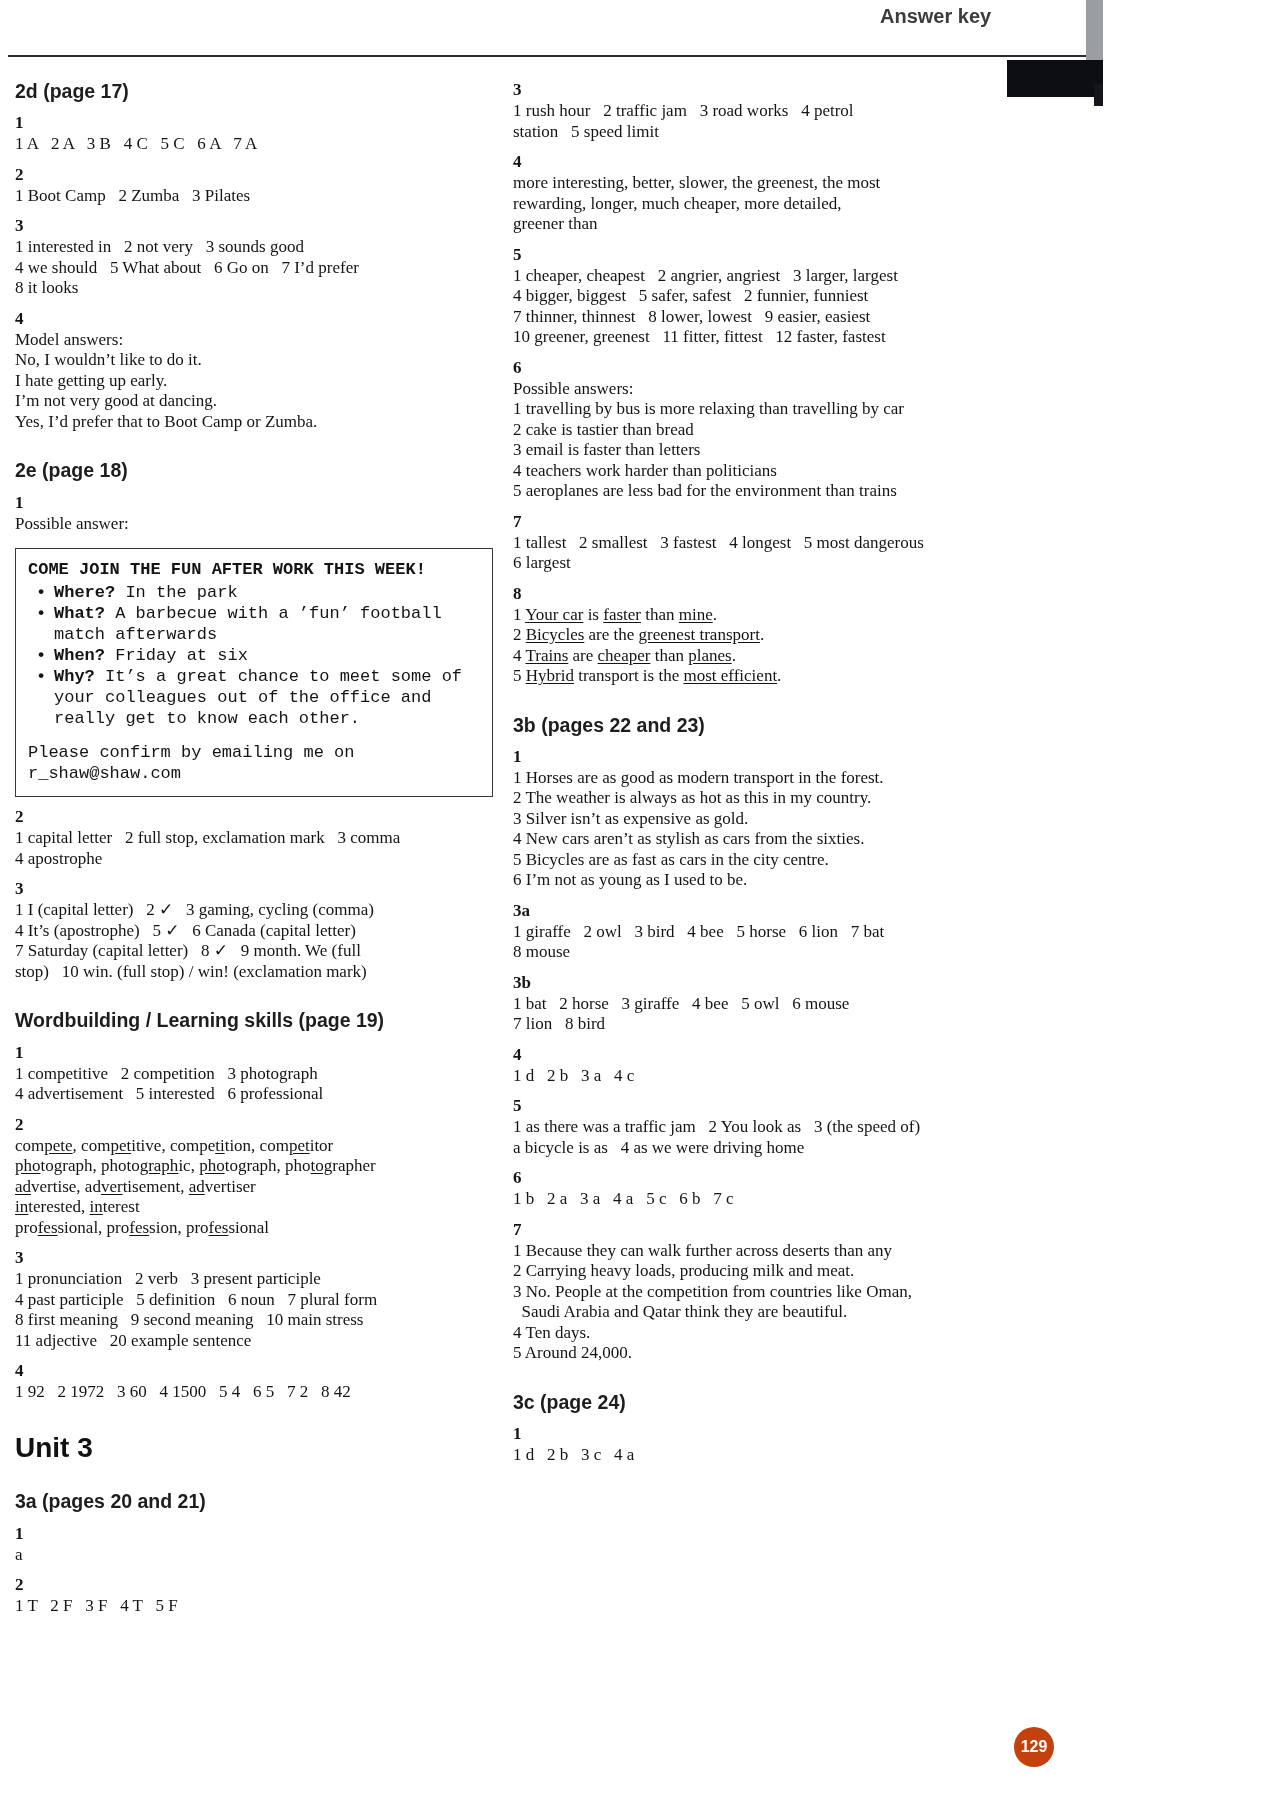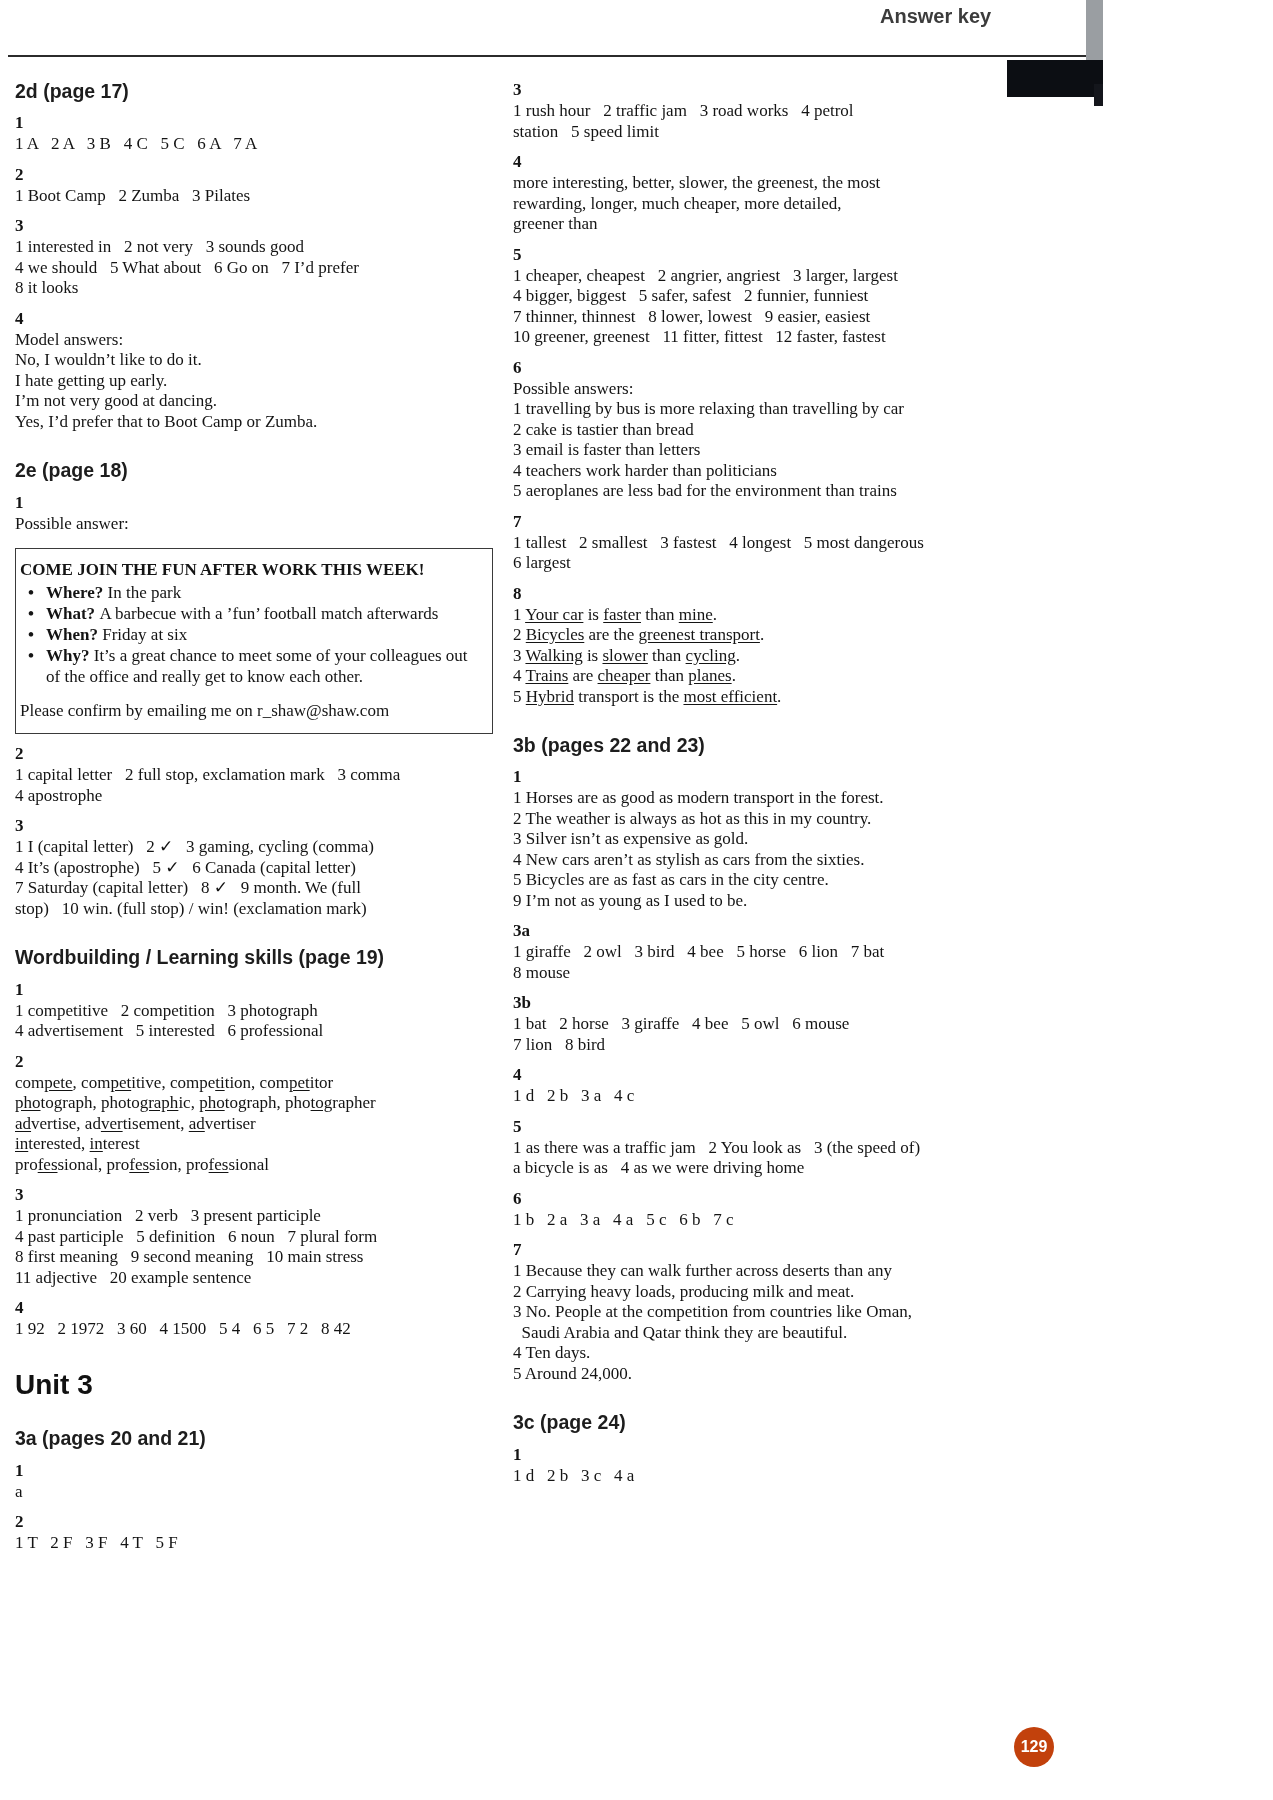--- a/index.html
+++ b/index.html
@@ -40,21 +40,22 @@
   .ex .num{font-weight:bold;font-size:17px;line-height:20px;margin-bottom:1px;}
   .line{
     font-size:17px;line-height:20.5px;
     padding-left:14px;text-indent:-14px;white-space:pre-wrap;
   }
   .u{text-decoration:underline;text-underline-offset:2px;}
 
   
   .abox{
     border:1.5px solid #3a3a3a;margin:14px 2px 6px 0;
-    padding:10px 14px 12px 4px;
+    padding:10px 14px 12px 12px;
+    font-family:Liberation Mono, monospace;
   }
   .abox .btitle{font-weight:bold;font-size:17px;line-height:21px;margin-bottom:2px;}
   .abox .bullet{
     position:relative;font-size:17px;line-height:21px;padding-left:26px;
   }
   .abox .bullet::before{
     content:"\2022";position:absolute;left:8px;top:0;font-weight:bold;
   }
   .abox .blabel{font-weight:bold;}
   .abox .bfooter{font-size:17px;line-height:21px;margin-top:13px;}
@@ -192,33 +193,32 @@
       </div>
       <div class="ex">
         <div class="num">7</div>
         <div class="line"><span>1 tallest   2 smallest   3 fastest   4 longest   5 most dangerous</span></div>
         <div class="line"><span>6 largest</span></div>
       </div>
       <div class="ex">
         <div class="num">8</div>
         <div class="line"><span>1 </span><span class="u">Your car</span><span> is </span><span class="u">faster</span><span> than </span><span class="u">mine</span><span>.</span></div>
         <div class="line"><span>2 </span><span class="u">Bicycles</span><span> are the </span><span class="u">greenest transport</span><span>.</span></div>
-        <div class="line"><span>3 </span><span class="u">Walking</span><span> is </span><span class="u">slower</span><span> than </span><span class="u">cycling</span><span>.</span></div>
         <div class="line"><span>4 </span><span class="u">Trains</span><span> are </span><span class="u">cheaper</span><span> than </span><span class="u">planes</span><span>.</span></div>
         <div class="line"><span>5 </span><span class="u">Hybrid</span><span> transport is the </span><span class="u">most efficient</span><span>.</span></div>
       </div>
       <div class="h">3b (pages 22 and 23)</div>
       <div class="ex">
         <div class="num">1</div>
         <div class="line"><span>1 Horses are as good as modern transport in the forest.</span></div>
         <div class="line"><span>2 The weather is always as hot as this in my country.</span></div>
         <div class="line"><span>3 Silver isn’t as expensive as gold.</span></div>
         <div class="line"><span>4 New cars aren’t as stylish as cars from the sixties.</span></div>
         <div class="line"><span>5 Bicycles are as fast as cars in the city centre.</span></div>
-        <div class="line"><span>9 I’m not as young as I used to be.</span></div>
+        <div class="line"><span>6 I’m not as young as I used to be.</span></div>
       </div>
       <div class="ex">
         <div class="num">3a</div>
         <div class="line"><span>1 giraffe   2 owl   3 bird   4 bee   5 horse   6 lion   7 bat</span></div>
         <div class="line"><span>8 mouse</span></div>
       </div>
       <div class="ex">
         <div class="num">3b</div>
         <div class="line"><span>1 bat   2 horse   3 giraffe   4 bee   5 owl   6 mouse</span></div>
         <div class="line"><span>7 lion   8 bird</span></div>

